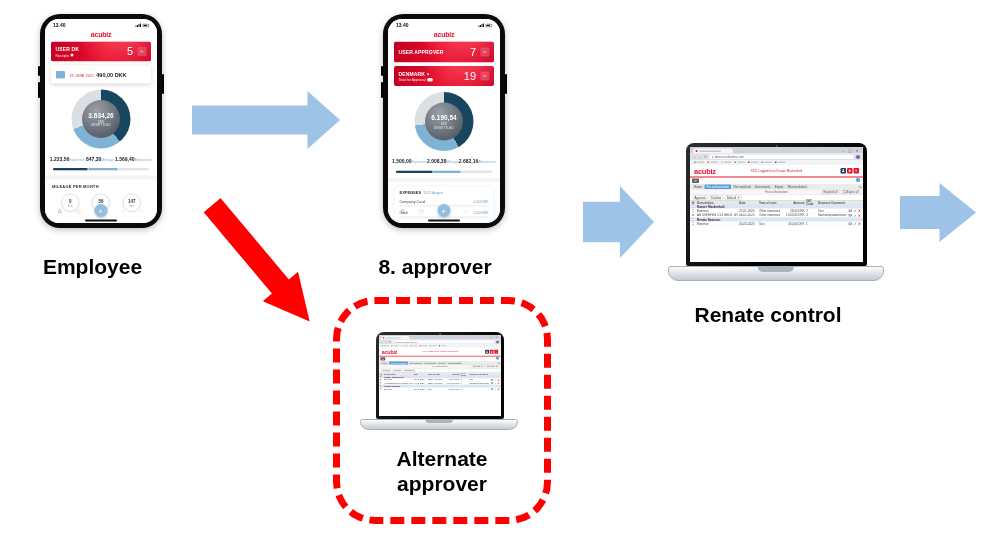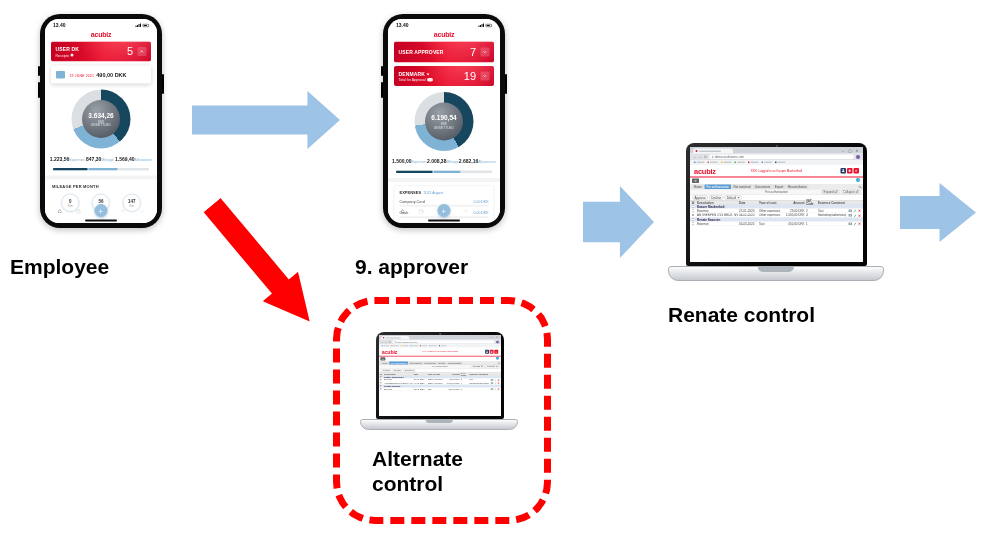--- a/index.html
+++ b/index.html
@@ -1,21 +1,21 @@
 <!DOCTYPE html>
 <html><head>
 <meta charset="utf-8">
 <style>
   html,body{margin:0;padding:0;background:#fff;}
   .canvas{position:relative;width:986px;height:547px;background:#fff;overflow:hidden;
           font-family:"Liberation Sans",sans-serif;}
   *{box-sizing:border-box;}
 
   
-  .node-label{position:absolute;font-weight:bold;color:#000;font-size:21px;text-align:left;line-height:25px;}
+  .node-label{position:absolute;font-weight:bold;color:#000;font-size:21px;text-align:center;line-height:25px;}
 
   
   .arrow-blue{position:absolute;background:#9DC3E6;}
   .arr-right{clip-path:polygon(0 25%,78% 25%,78% 0,100% 50%,78% 100%,78% 75%,0 75%);}
   .arr-stub{clip-path:polygon(0 22%,52% 22%,52% 0,100% 50%,52% 100%,52% 78%,0 78%);}
   .arrow-red{position:absolute;background:#FF0000;transform-origin:0 50%;
              clip-path:polygon(0 26%,70% 26%,70% 0,100% 50%,70% 100%,70% 74%,0 74%);}
 
   
   .dashed-box{position:absolute;left:333px;top:297px;width:218px;height:227px;
@@ -338,21 +338,21 @@
           <span class="nhome">⌂</span>
           <span class="nicon">◷</span>
           <span class="nadd">+</span>
           <span class="nicon">○</span>
           <span class="nicon">⋯</span>
         </div>
         <div class="hbar"></div>
       </div>
     </div>
   </div>
-  <div class="node-label" style="left:355px;top:254px;width:160px;">9. approver</div>
+  <div class="node-label" style="left:355px;top:254px;width:160px;">8. approver</div>
 
   <div class="arrow-blue arr-stub" style="left:583px;top:186px;width:71px;height:72px;"></div>
 
   <div class="laptop lap-big">
     <div class="lap-screen">
       <div class="lap-display">
         <div class="bwrap">
           <div class="ctabs">
             <span class="ctab">
                 <span class="fav"></span>
@@ -674,15 +674,15 @@
                 <span class="cam"></span>
                 <span class="ok">✓</span>
                 <span class="no">✕</span>
               </span>
           </div>
         </div>
       </div>
     </div>
     <div class="lap-base"></div>
   </div>
-  <div class="node-label" style="left:372px;top:446px;width:140px;">Alternate control</div>
+  <div class="node-label" style="left:372px;top:446px;width:140px;">Alternate approver</div>
 
 </div>
 
 </body></html>

